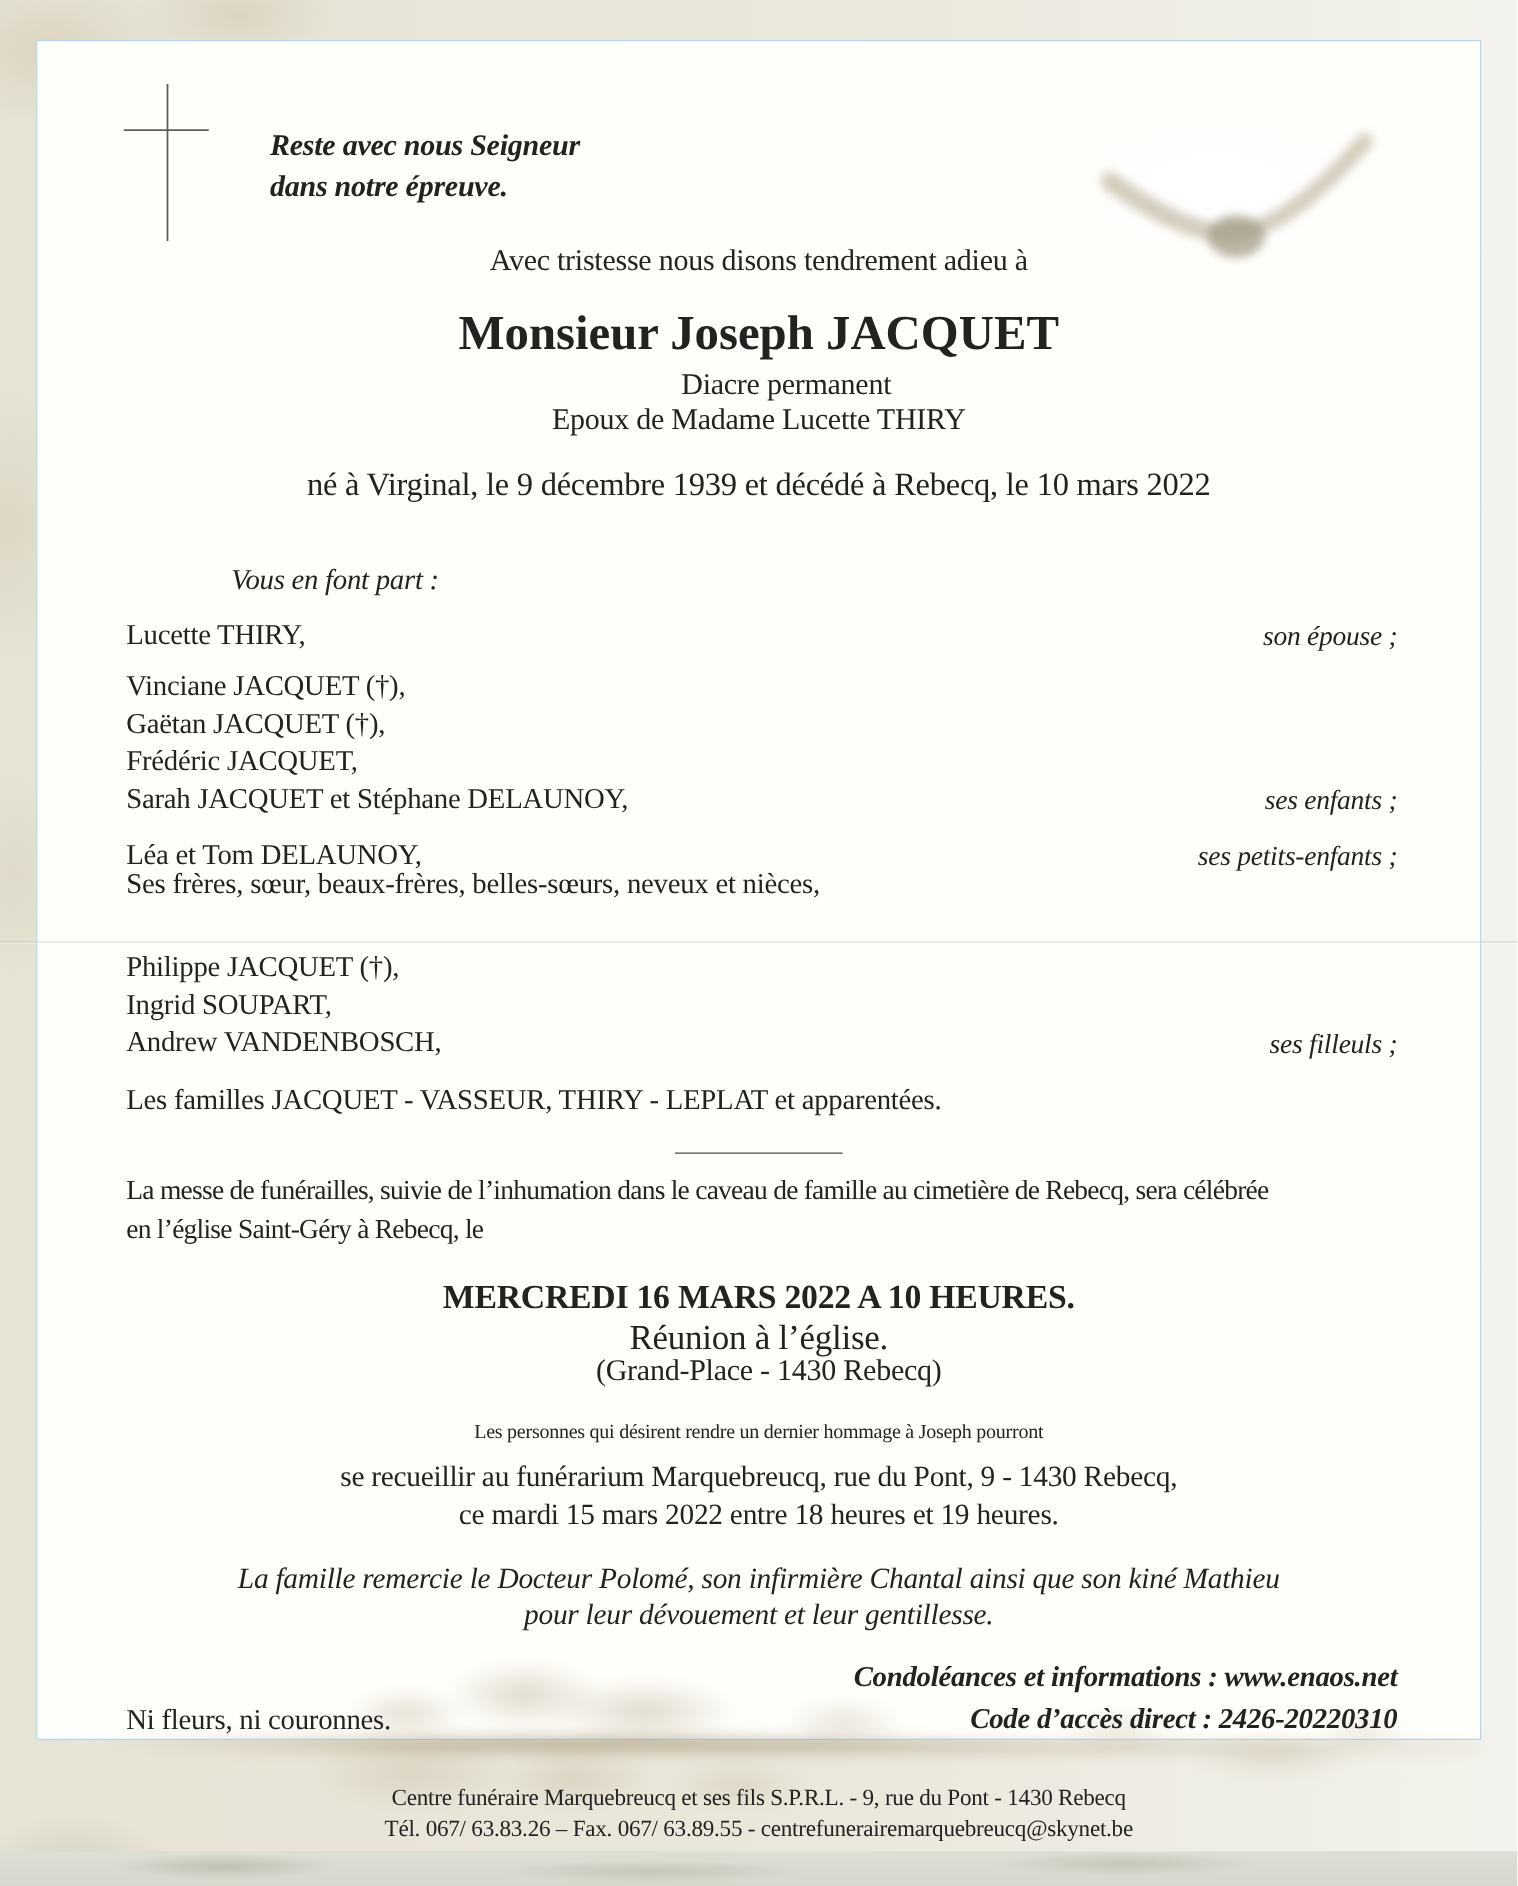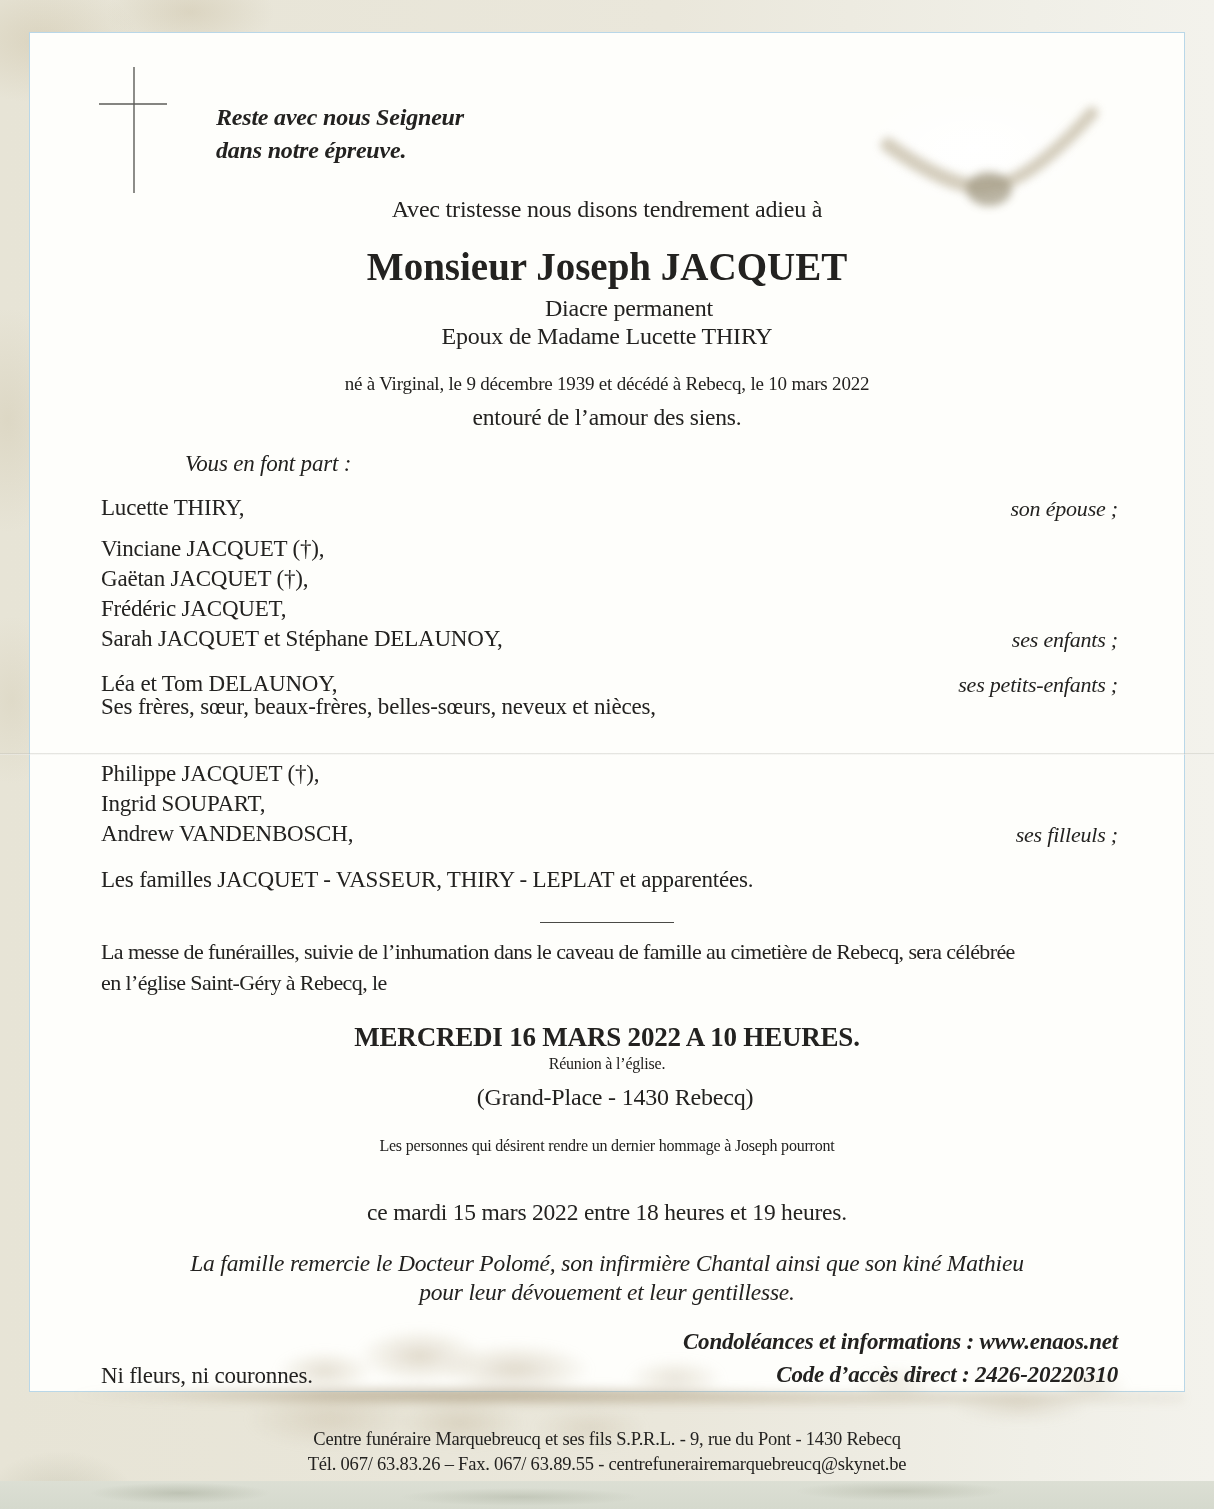--- a/index.html
+++ b/index.html
@@ -102,22 +102,21 @@
     <div class="t epitaph b i" style="left:186px;top:68px;">
       <div>Reste avec nous Seigneur</div>
       <div>dans notre épreuve.</div>
     </div>
 
     <div class="t c" style="top:163px;font-size:24px;">Avec tristesse nous disons tendrement adieu à</div>
     <div class="t c name-big" style="top:211px;">Monsieur Joseph JACQUET</div>
     <div class="t c" style="top:262px;font-size:24px;padding-left:44px;">Diacre permanent</div>
     <div class="t c" style="top:290px;font-size:24px;">Epoux de Madame Lucette THIRY</div>
 
-    <div class="t c" style="top:340px;font-size:19px;">né à Virginal, le 9 décembre 1939 et décédé à Rebecq, le 10 mars 2022</div>
-    <div class="t c" style="top:371px;font-size:23.5px;">entouré de l’amour des siens.</div>
+    <div class="t c" style="top:340px;font-size:26px;">né à Virginal, le 9 décembre 1939 et décédé à Rebecq, le 10 mars 2022</div>
 
     <div class="t i" style="left:155px;top:418px;">Vous en font part :</div>
 
     <div class="t l" style="top:462px;">Lucette THIRY,</div>
     <div class="t r" style="top:463px;">son épouse ;</div>
 
     <div class="t l" style="top:503px;">Vinciane JACQUET (†),</div>
     <div class="t l" style="top:533px;">Gaëtan JACQUET (†),</div>
     <div class="t l" style="top:563px;">Frédéric JACQUET,</div>
     <div class="t l" style="top:593px;">Sarah JACQUET et Stéphane DELAUNOY,</div>
@@ -134,24 +133,25 @@
     <div class="t r" style="top:789px;">ses filleuls ;</div>
 
     <div class="t l" style="top:834px;">Les familles JACQUET - VASSEUR, THIRY - LEPLAT et apparentées.</div>
 
     <div class="divider"></div>
 
     <div class="t l wide" style="top:906px;">La messe de funérailles, suivie de l’inhumation dans le caveau de famille au cimetière de Rebecq, sera célébrée</div>
     <div class="t l wide" style="top:937px;">en l’église Saint-Géry à Rebecq, le</div>
 
     <div class="t c date-big" style="top:989px;">MERCREDI 16 MARS 2022 A 10 HEURES.</div>
-    <div class="t c" style="top:1022px;font-size:16px;">Réunion à l’église.</div>
+    <div class="t c" style="top:1022px;font-size:28px;">Réunion à l’église.</div>
     <div class="t c" style="top:1051px;font-size:24px;margin-left:16px;">(Grand-Place - 1430 Rebecq)</div>
 
     <div class="t c" style="top:1104px;font-size:16px;text-align:center;">Les personnes qui désirent rendre un dernier hommage à Joseph pourront</div>
+    <div class="t c" style="top:1136px;font-size:23.5px;">se recueillir au funérarium Marquebreucq, rue du Pont, 9 - 1430 Rebecq,</div>
     <div class="t c" style="top:1166px;font-size:23.5px;">ce mardi 15 mars 2022 entre 18 heures et 19 heures.</div>
 
     <div class="t c i" style="top:1217px;font-size:23.5px;">La famille remercie le Docteur Polomé, son infirmière Chantal ainsi que son kiné Mathieu</div>
     <div class="t c i" style="top:1246px;font-size:23.5px;">pour leur dévouement et leur gentillesse.</div>
 
     <div class="landscape"></div>
 
     <div class="t b i" style="right:66px;top:1296px;text-align:right;">Condoléances et informations : www.enaos.net</div>
     <div class="t b i" style="right:66px;top:1329px;text-align:right;">Code d’accès direct : 2426-20220310</div>
     <div class="t" style="left:71px;top:1330px;">Ni fleurs, ni couronnes.</div>

